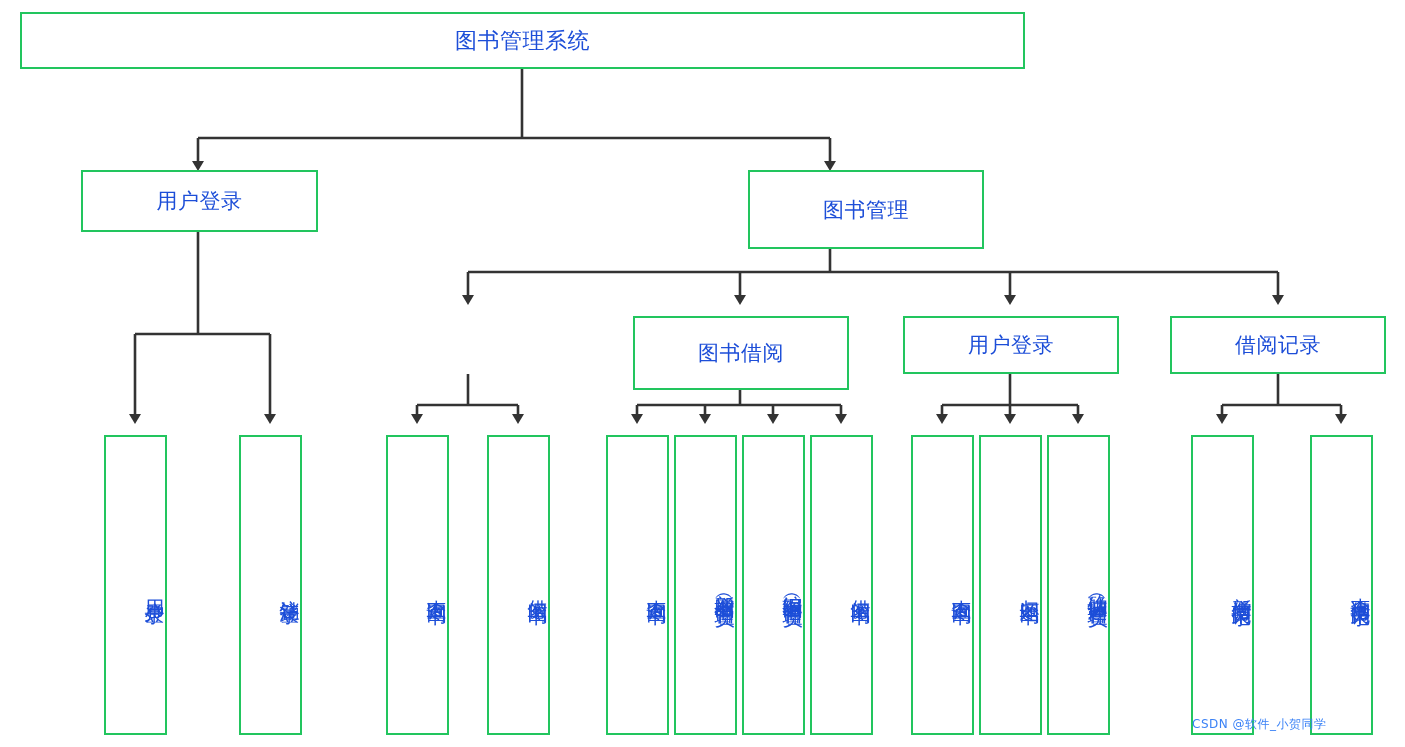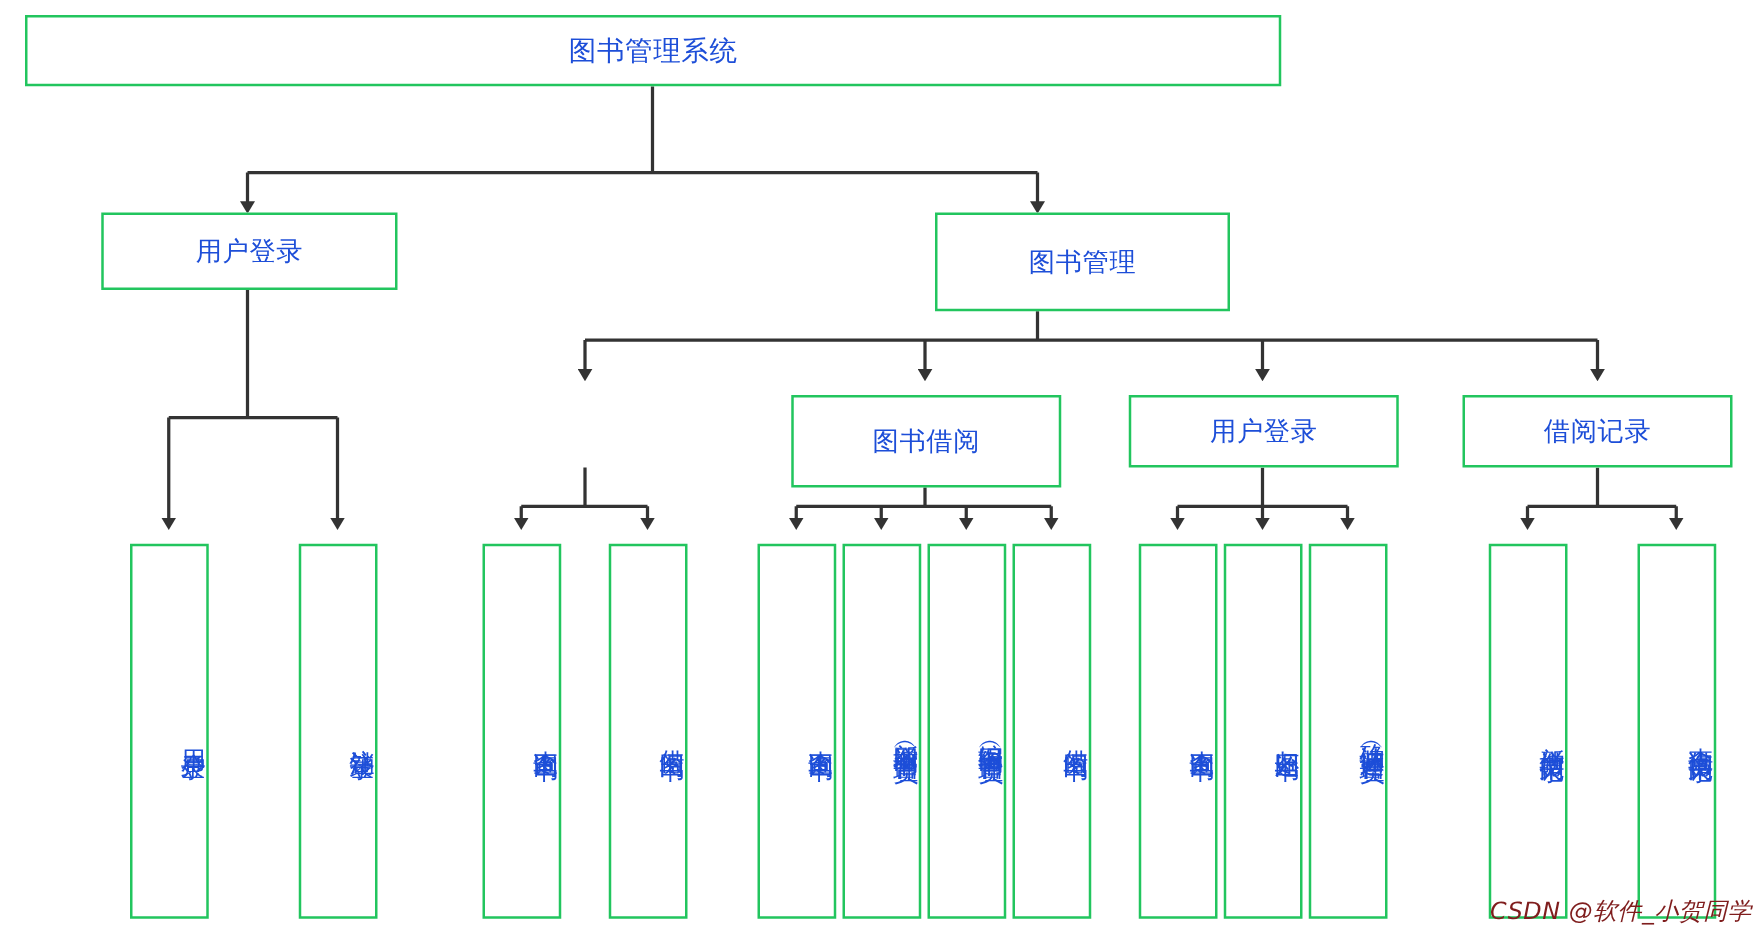--- a/index.html
+++ b/index.html
@@ -53,25 +53,24 @@
     writing-mode: vertical-rl;
     text-orientation: upright;
     display: block;
     white-space: nowrap;
   }
   .node.root {
     font-size: 22px;
   }
   .watermark {
     position: absolute;
-    color: #7f1d1d;
-    font-size: 19px;
+    color: #3b82f6;
+    font-size: 12px;
     letter-spacing: 0.5px;
     white-space: nowrap;
-    font-style: italic;
   }
 </style>
 </head>
 <body>
 
 <div id="canvas">
 
   <svg id="wires" viewBox="0 0 1405 747" xmlns="http://www.w3.org/2000/svg">
     <defs>
       <marker id="arrow" markerWidth="10" markerHeight="12" refX="1" refY="6" orient="auto" markerUnits="userSpaceOnUse">

